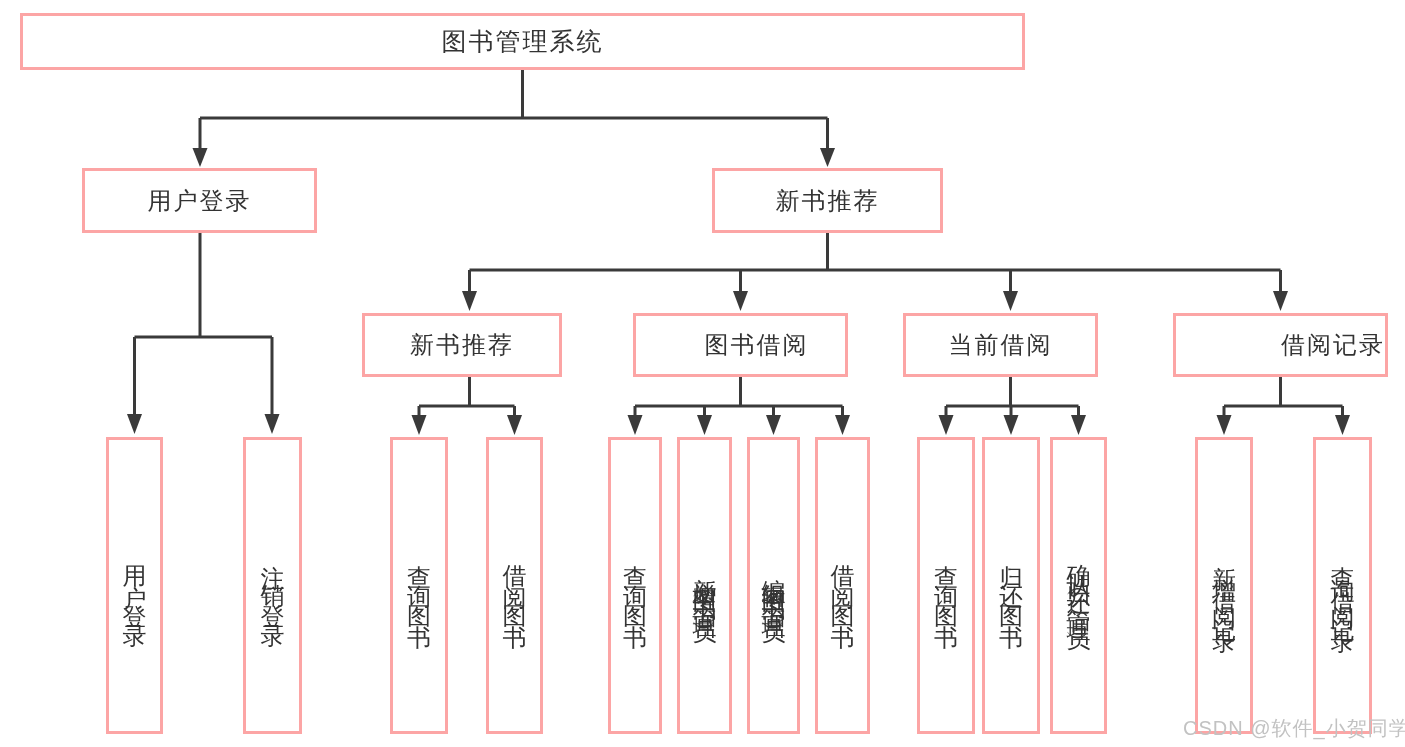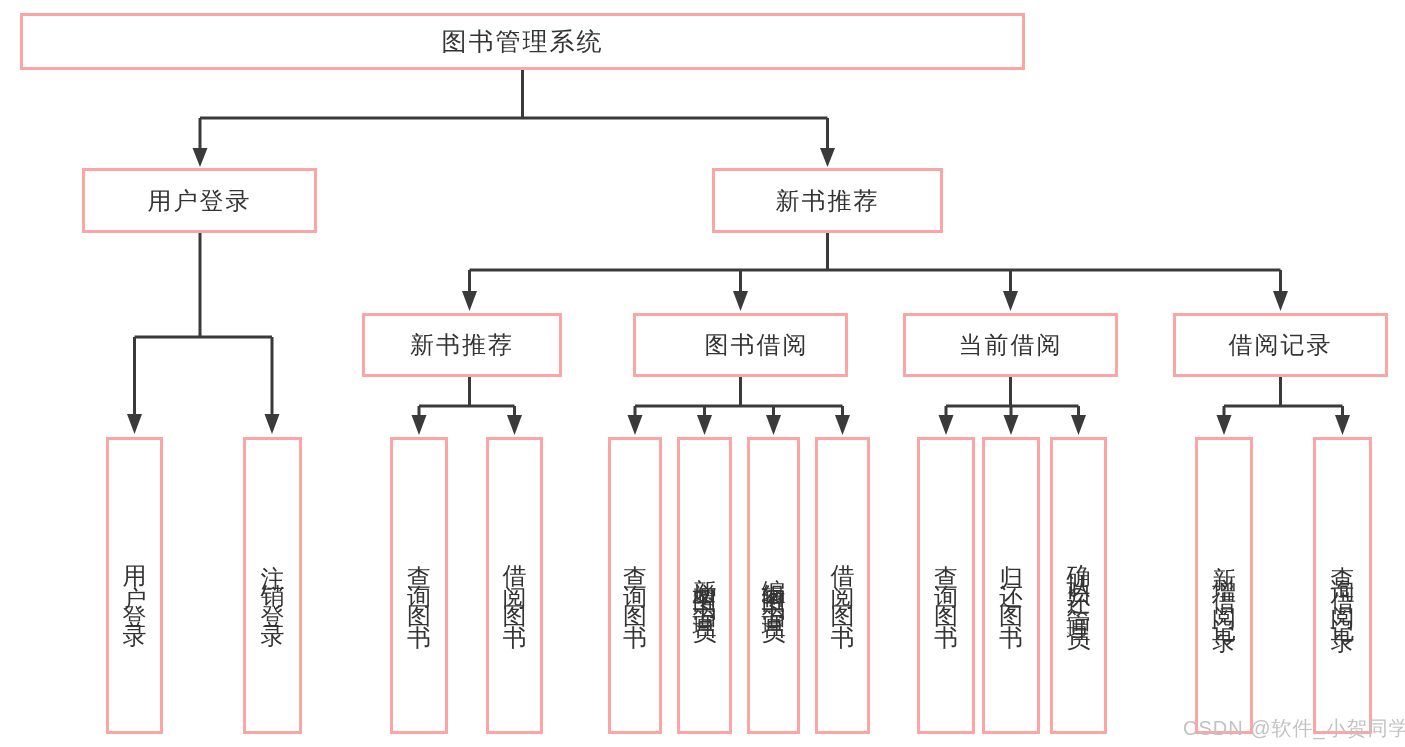--- a/index.html
+++ b/index.html
@@ -20,22 +20,22 @@
     color:#333333;
   }
   .hlabel{font-size:24px;letter-spacing:2px;color:#333333;white-space:nowrap;}
   .root-box{left:20px;top:13px;width:1005px;height:57px;}
   .root-box .hlabel{font-size:25px;}
   .l2-user{left:82px;top:168px;width:235px;height:65px;}
   .l2-book{left:712px;top:168px;width:231px;height:65px;}
   .l3{top:313px;height:64px;}
   .l3-new{left:362px;width:200px;}
   .l3-borrow{left:633px;width:215px;padding-left:32px;}
-  .l3-current{left:903px;width:215px;}
-  .l3-records{left:1173px;width:215px;}
+  .l3-current{left:903px;width:195px;}
+  .l3-records{left:1173px;width:215px;justify-content:flex-end;}
   .leaf{top:437px;height:297px;}
   .vtext{
     writing-mode:vertical-rl;
     text-orientation:mixed;
     font-size:24px;color:#333333;
     line-height:1.0;
   }
   .ls4{letter-spacing:20px;}
   .ls6{letter-spacing:13px;}
   .ls8{letter-spacing:9px;}

